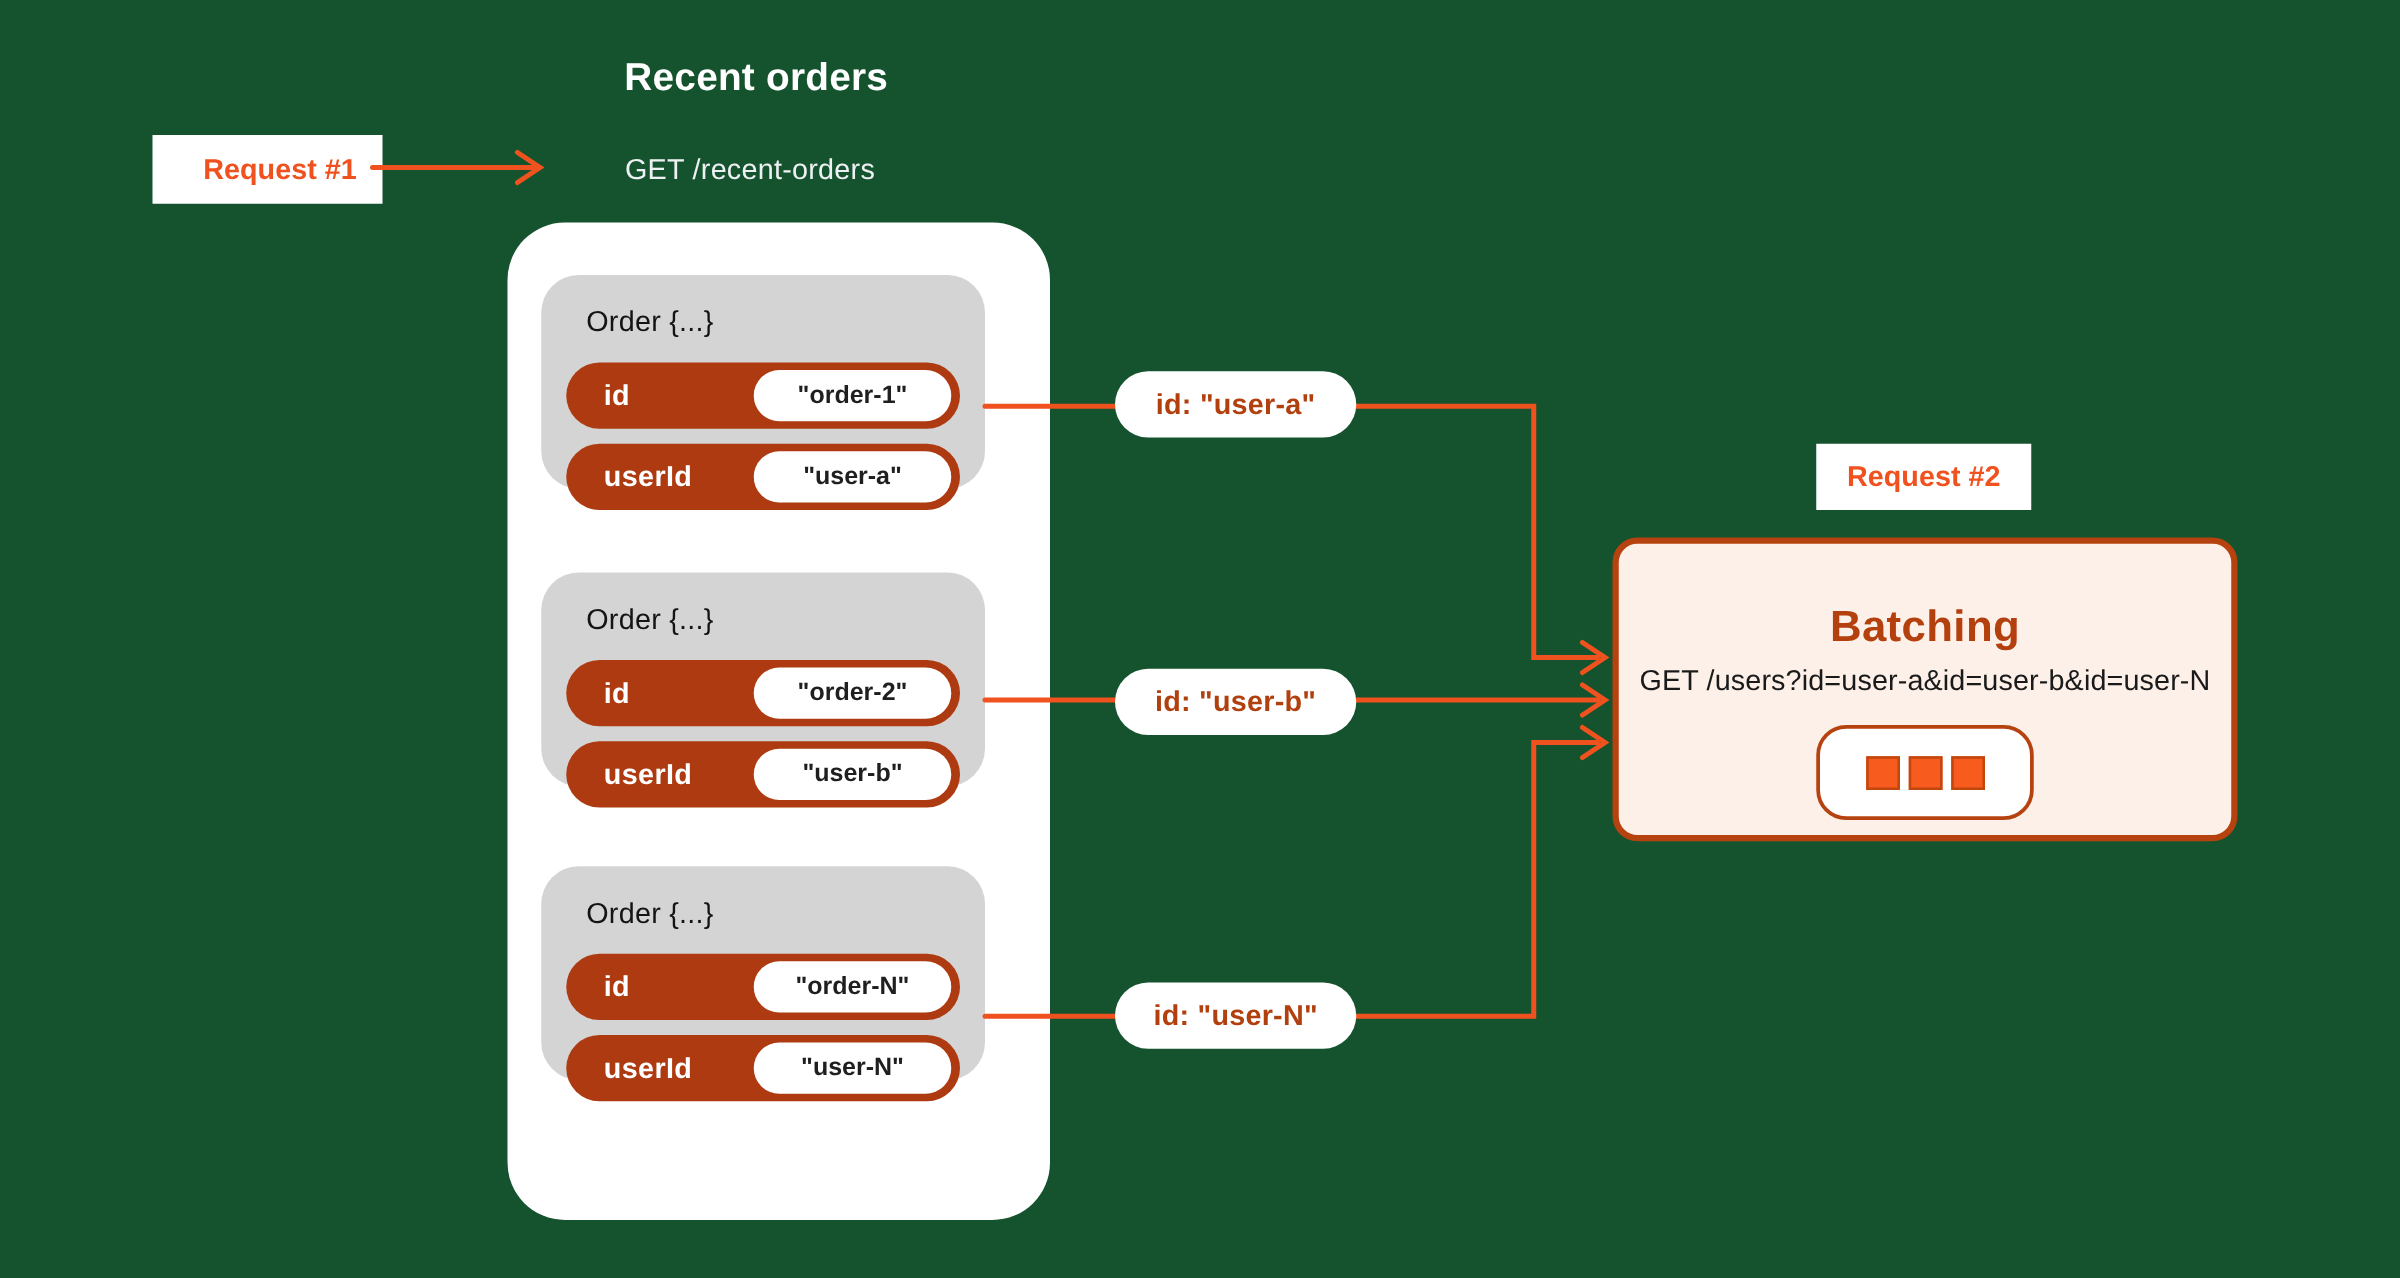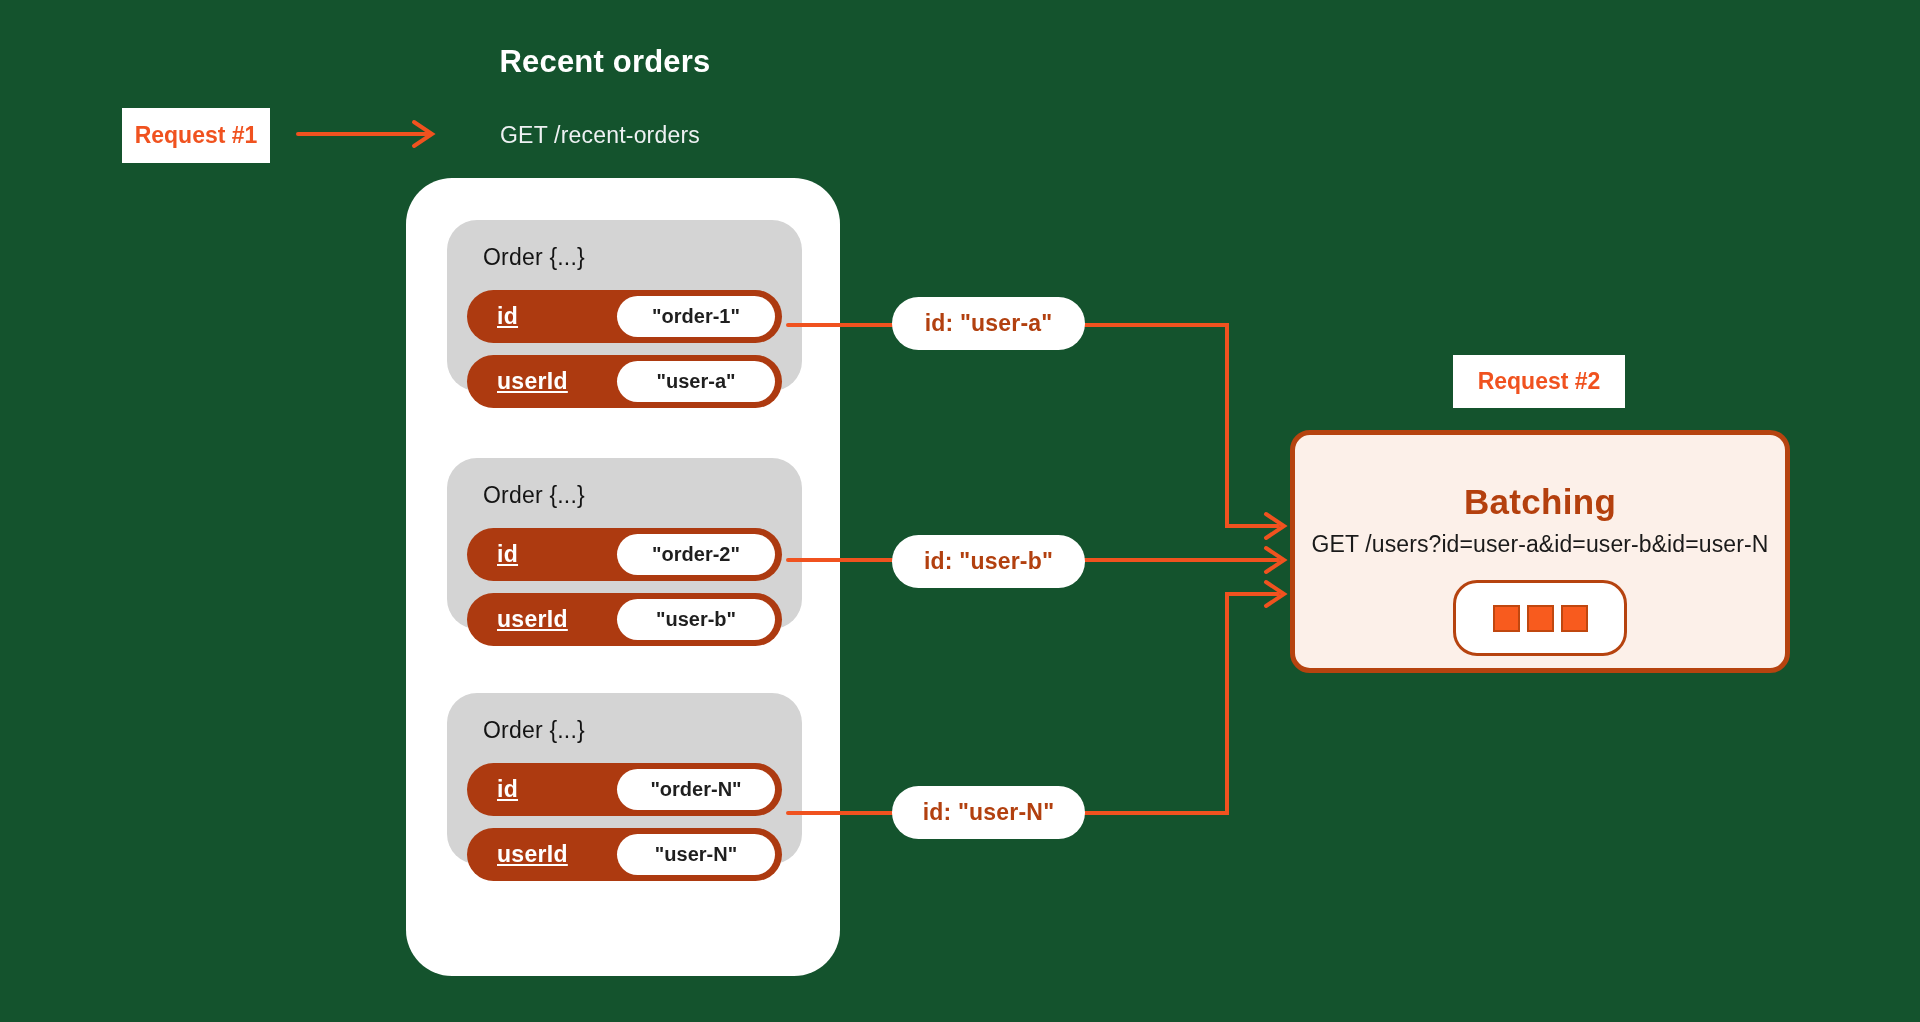--- a/index.html
+++ b/index.html
@@ -13,44 +13,44 @@
 
   
   .diagram-title{
     left:440px;top:44px;width:330px;text-align:center;
     color:#ffffff;font-size:31px;font-weight:700;letter-spacing:.2px;
   }
   .request-badge{
     background:#ffffff;display:flex;align-items:center;justify-content:center;
     color:#f0521f;font-weight:700;font-size:23px;
   }
-  .badge-1{left:122px;top:108px;width:148px;height:55px;}
+  .badge-1{left:122px;top:108px;width:164px;height:55px;padding-left:20px;}
   .badge-2{left:1453px;top:355px;width:172px;height:53px;z-index:4;}
   .endpoint-1{
     left:500px;top:122px;color:#eef1f3;font-size:23px;font-weight:400;letter-spacing:.2px;
   }
 
   
   .orders-container{
     left:406px;top:178px;width:434px;height:798px;background:#ffffff;border-radius:46px;z-index:1;
   }
   .order-card{
-    position:absolute;left:41px;width:355px;height:171px;background:#d4d4d4;border-radius:30px;
+    position:absolute;left:27px;width:355px;height:171px;background:#d4d4d4;border-radius:30px;
   }
   .card-1{top:42px;} .card-2{top:280px;} .card-3{top:515px;}
   .order-header{
     position:absolute;left:36px;top:24px;color:#141414;font-size:23px;font-weight:500;letter-spacing:.2px;
   }
   .field-row{
     position:absolute;left:20px;width:315px;height:53px;background:#ad3a10;border-radius:27px;
   }
   .row-id{top:70px;} .row-userid{top:135px;}
   .field-key{
     position:absolute;left:30px;top:0;height:53px;display:flex;align-items:center;
-    color:#ffffff;font-size:23px;font-weight:700;letter-spacing:.3px;text-decoration:underline;
+    color:#ffffff;font-size:23px;font-weight:700;letter-spacing:.3px;
   }
   .field-value-pill{
     position:absolute;right:7px;top:6px;width:158px;height:41px;background:#ffffff;border-radius:21px;
     display:flex;align-items:center;justify-content:center;
     color:#1f1f1f;font-size:20px;font-weight:700;
   }
 
   
   .id-pill{
     width:193px;height:53px;background:#ffffff;border-radius:27px;z-index:3;

